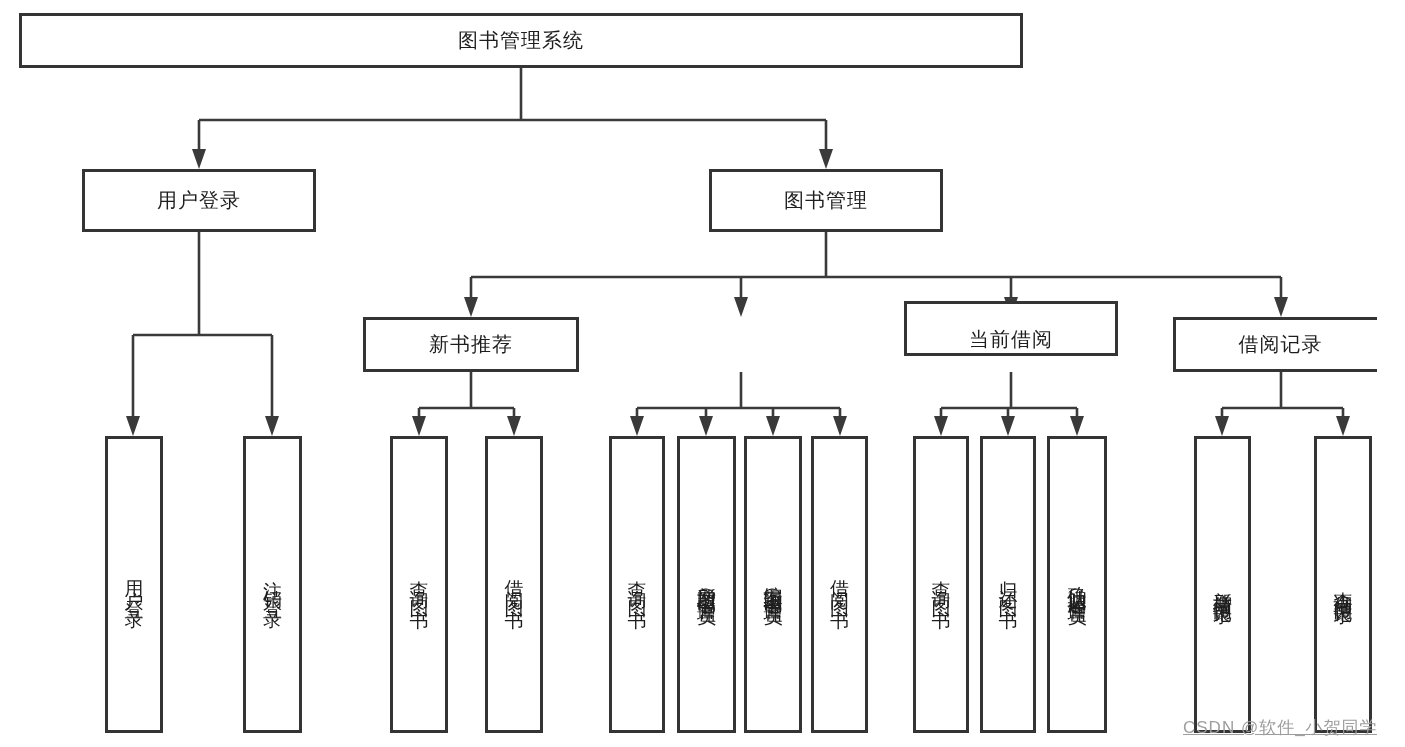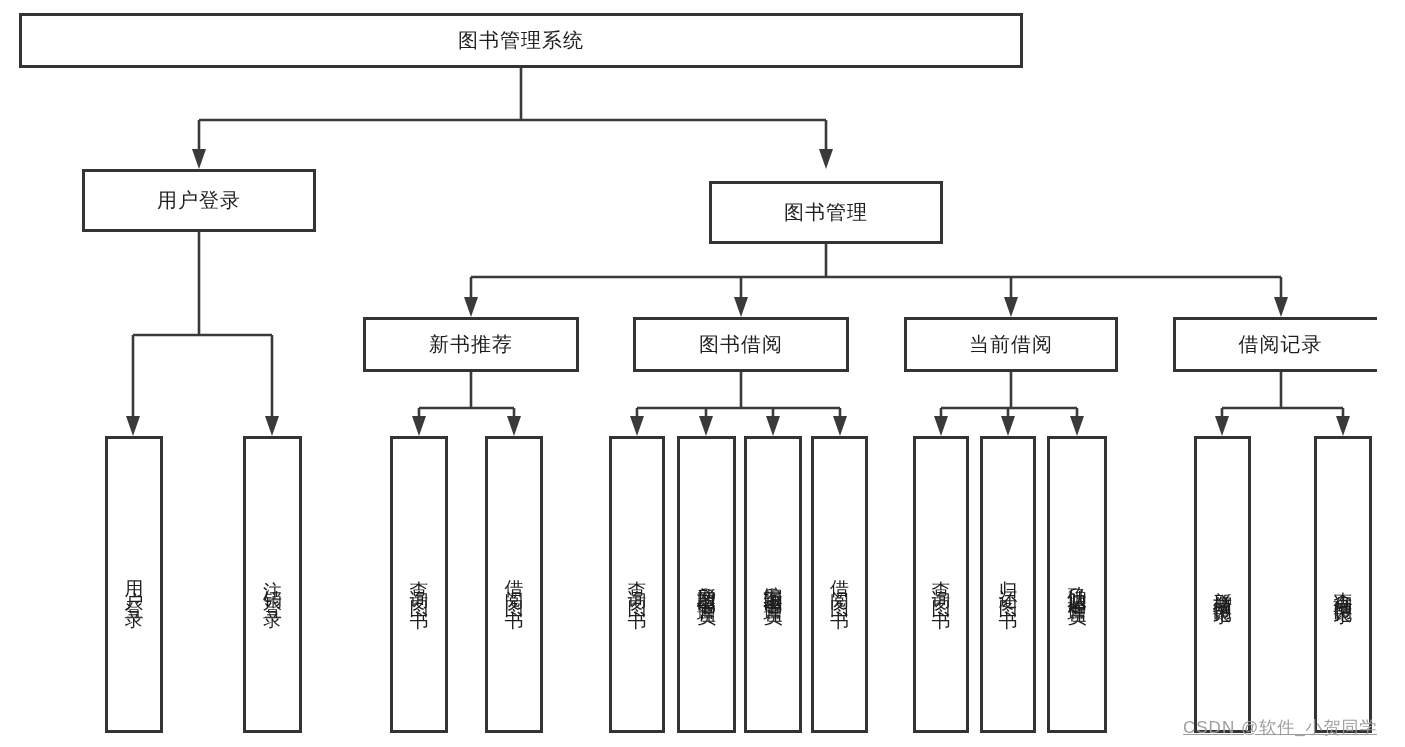--- a/index.html
+++ b/index.html
@@ -70,31 +70,28 @@
     </g>
   </svg>
 
   <div class="node" style="left:19px; top:13px; width:1004px; height:55px;">
     <span>图书管理系统</span>
   </div>
 
   <div class="node" style="left:82px; top:169px; width:234px; height:63px;">
     <span>用户登录</span>
   </div>
-  <div class="node" style="left:709px; top:181px; width:234px; height:63px;">
+  <div class="node" style="left:709px; top:169px; width:234px; height:63px;">
     <span>图书管理</span>
   </div>
 
   <div class="node" style="left:363px; top:317px; width:216px; height:55px;justify-content:center;">
     <span>新书推荐</span>
   </div>
-  <div class="node" style="left:633px; top:317px; width:216px; height:55px;">
-    <span>图书借阅</span>
-  </div>
-  <div class="node" style="left:904px; top:317px; width:214px; height:55px;">
+  <div class="node" style="left:904px; top:301px; width:214px; height:55px;align-items:flex-end;">
     <span>当前借阅</span>
   </div>
   <div class="node" style="left:1173px; top:317px; width:215px; height:55px;">
     <span>借阅记录</span>
   </div>
 
   <div class="node leaf" style="left:105px; top:436px; width:58px; height:297px;">
     <span class="ls-wide">用户登录</span>
   </div>
   <div class="node leaf" style="left:243px; top:436px; width:59px; height:297px;">

